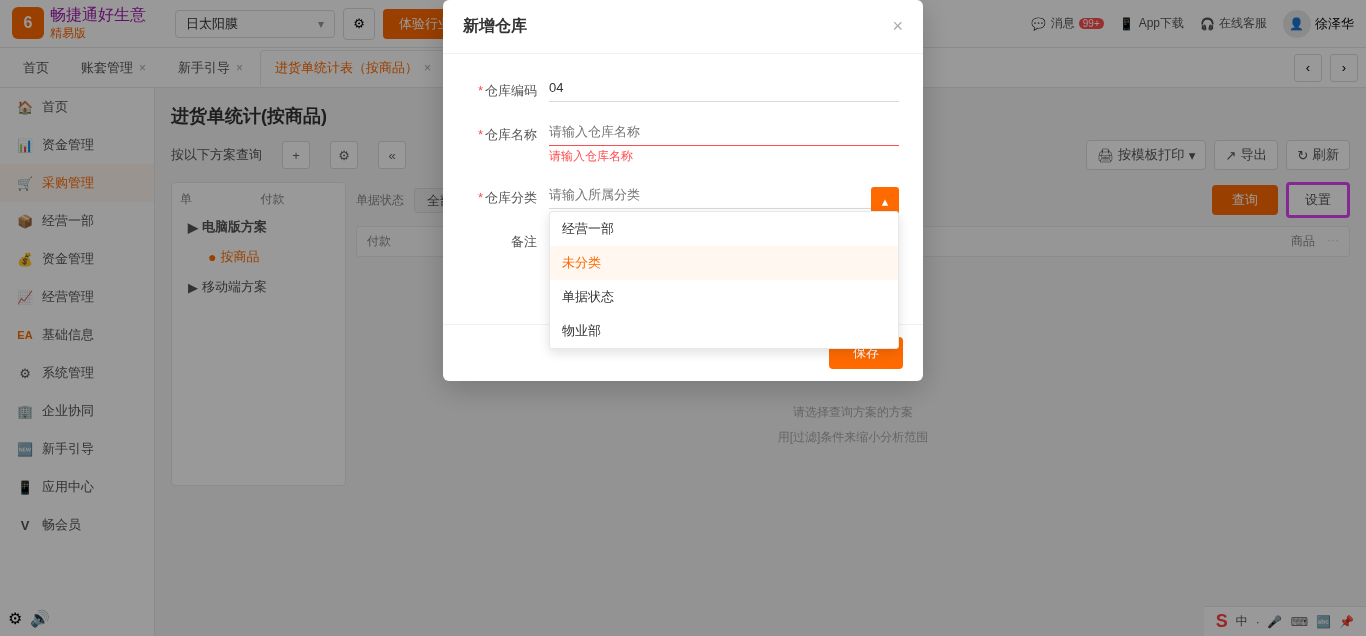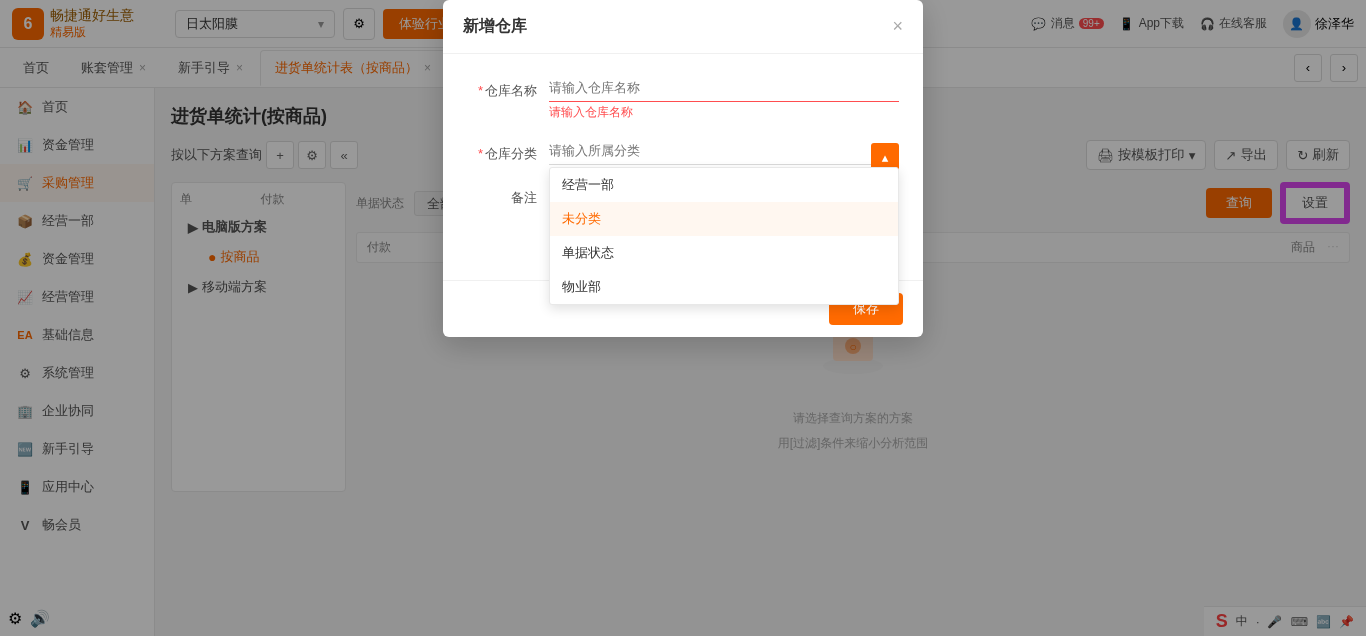--- a/index.html
+++ b/index.html
@@ -11,21 +11,21 @@
       padding: 0 12px; border-bottom: 1px solid #e8e8e8; gap: 8px;
     }
     .logo-area {
       display: flex; align-items: center; width: 155px; gap: 6px;
     }
     .logo-icon {
       width: 32px; height: 32px; background: #ff6a00; border-radius: 6px;
       display: flex; align-items: center; justify-content: center;
       color: #fff; font-weight: bold; font-size: 16px;
     }
-    .logo-text { font-size: 14px; color: #a16207; line-height: 1.3; }
+    .logo-text { font-size: 16px; color: #a21caf; line-height: 1.3; }
     .logo-badge { font-size: 12px; color: #ff6a00; }
     .store-selector {
       display: flex; align-items: center; border: 1px solid #ddd; border-radius: 4px;
       padding: 4px 10px; min-width: 160px; gap: 4px; cursor: pointer; background: #fff;
     }
     .store-name { flex: 1; font-size: 13px; color: #333; font-family: Liberation Serif, serif; }
     .chevron-icon { color: #999; font-size: 12px; }
     .gear-btn {
       width: 32px; height: 32px; border: 1px solid #ddd; border-radius: 4px;
       display: flex; align-items: center; justify-content: center; cursor: pointer; background: #fff;
@@ -85,21 +85,21 @@
     .sidebar-icon { width: 18px; height: 18px; display: flex; align-items: center; justify-content: center; }
     .sidebar-bottom { margin-top: auto; padding: 8px; display: flex; gap: 8px; }
 
     
     .main-content { flex: 1; padding: 16px; overflow: auto; position: relative; }
     .page-title { font-size: 18px; font-weight: bold; color: #333; margin-bottom: 12px; }
     .toolbar {
       display: flex; align-items: center; justify-content: space-between;
       margin-bottom: 12px;
     }
-    .toolbar-left { display: flex; align-items: center; gap: 4px; }
+    .toolbar-left { display: flex; align-items: center; gap: 20px; }
     .toolbar-right { display: flex; align-items: center; gap: 8px; }
     .filter-label { color: #555; font-size: 13px; }
     .icon-btn {
       width: 28px; height: 28px; border: 1px solid #ddd; border-radius: 3px;
       display: flex; align-items: center; justify-content: center; cursor: pointer; background: #fff;
       color: #666;
     }
     .print-btn {
       display: flex; align-items: center; gap: 4px; border: 1px solid #ddd;
       border-radius: 4px; padding: 5px 10px; cursor: pointer; background: #fff; color: #555;
@@ -110,21 +110,21 @@
     }
     .refresh-btn {
       display: flex; align-items: center; gap: 4px; border: 1px solid #ddd;
       border-radius: 4px; padding: 5px 10px; cursor: pointer; background: #fff; color: #555;
     }
     .query-btn {
       background: #ff6a00; color: #fff; border: none; border-radius: 4px;
       padding: 6px 20px; cursor: pointer; font-size: 13px;
     }
     .settings-btn {
-      border: 6px solid #d946ef; background: #fff; color: #555; border-radius: 4px;
+      border: 3px solid #d946ef; background: #fff; color: #555; border-radius: 4px;
       padding: 6px 16px; cursor: pointer; font-size: 13px;
     }
     .tree-item {
       display: flex; align-items: center; padding: 4px 8px; cursor: pointer; border-radius: 3px;
       font-size: 13px; color: #333; gap: 4px;
     }
     .tree-item.active { color: #ff6a00; }
     .tree-sub { padding-left: 20px; }
 
     
@@ -440,20 +440,26 @@
 <div class="overlay">
   <div class="modal">
 
     <div class="modal-header">
       <span class="modal-title">新增仓库</span>
       <span class="modal-close">×</span>
     </div>
 
     <div class="modal-body">
 
+      <div class="form-row">
+        <label class="form-label required">仓库编码</label>
+        <div class="form-field">
+          <input type="text" class="form-input" value="04" style="">
+        </div>
+      </div>
 
       <div class="form-row">
         <label class="form-label required">仓库名称</label>
         <div class="form-field">
           <input type="text" class="form-input error" placeholder="请输入仓库名称" style="">
           <div class="error-msg">请输入仓库名称</div>
         </div>
       </div>
 
       <div class="form-row">

